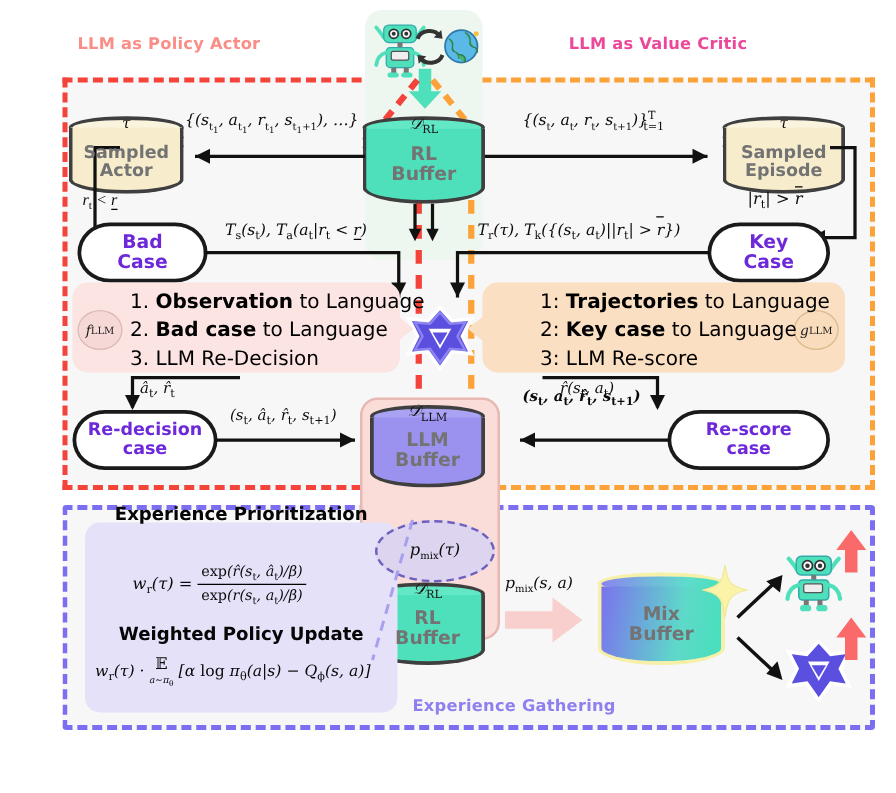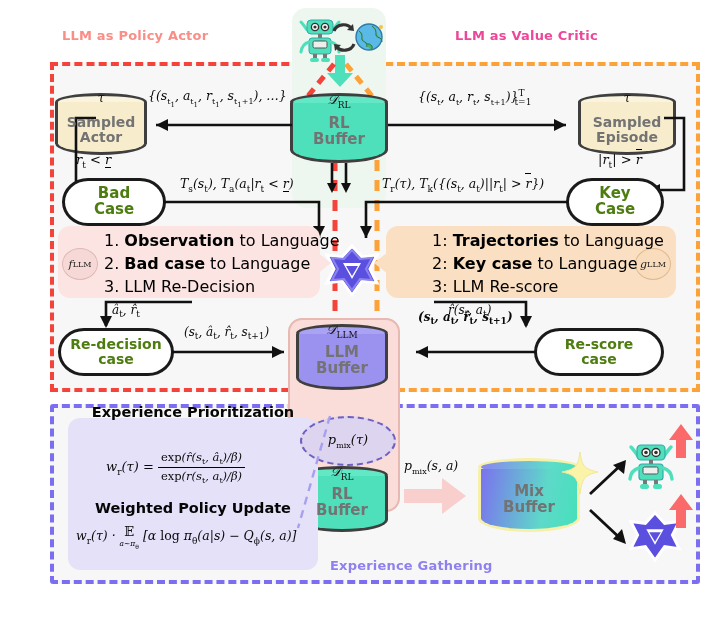--- a/index.html
+++ b/index.html
@@ -41,21 +41,21 @@
   .cyl.teal .lid{background:#63e8c6;}
   .cyl.purple .body{background:#9b91ef;}
   .cyl.purple .lid{background:#aaa2f3;}
   .cyl.mix .body{background:linear-gradient(100deg,#7b72ee 0%,#5ed9c9 65%,#46e0bb 100%);border-color:#f6f0a8;}
   .cyl.mix .lid{background:linear-gradient(100deg,#8b83f0 0%,#5fdccb 70%,#46e0bb 100%);border-color:#f6f0a8;}
   .cyl.mix .rib{border-color:#f6f0a8;}
 
   
   .flagbox{position:absolute;background:#fff;border:3px solid #1a1a1a;box-sizing:border-box;
            display:flex;align-items:center;justify-content:center;text-align:center;
-           font-weight:bold;color:#4d7c0f;line-height:1.05;}
+           font-weight:bold;color:#6d28d9;line-height:1.05;}
   .flagbox.lr{border-radius:26px 26px 26px 26px/50% 50% 50% 50%;}
 
   
   .panel{position:absolute;border-radius:12px;box-sizing:border-box;}
   .panel.pink{background:#fbe4e2;}
   .panel.peach{background:#fbdfc2;}
   .panel.lav{background:#e4e1f9;}
 
   
   .badge{position:absolute;border-radius:50%;display:flex;align-items:center;justify-content:center;
@@ -224,21 +224,21 @@
   <div class="math" style="left:418px;top:88px;font-size:12.5px;">
     {(s<sub style="font-size:8px">t</sub>, a<sub style="font-size:8px">t</sub>, r<sub style="font-size:8px">t</sub>, s<sub style="font-size:8px">t+1</sub>)}<sup style="font-size:9px">T</sup><sub style="font-size:9px;margin-left:-10px;">t=1</sub>
   </div>
 
   <div class="abs" style="left:72px;top:118px;">
     <svg width="64" height="80" viewBox="0 0 64 80">
       <path d="M24 0 L4 0 L4 72 L40 72" stroke="#111" stroke-width="2.6" fill="none"></path>
       <path d="M40 72 l-12 -6 v12 z" fill="#111"></path>
     </svg>
   </div>
-  <div class="math" style="left:76px;top:152px;font-size:13px;">
+  <div class="math" style="left:66px;top:152px;font-size:13px;font-family:Liberation Serif, serif;">
     r<sub style="font-size:9px">t</sub> &lt; <span style="border-bottom:1.4px solid #000;">r</span>
   </div>
 
   <div class="flagbox lr" style="left:62px;top:178px;width:104px;height:48px;font-size:15px;">
     <div>
       <span>Bad</span><br>
       <span>Case</span>
     </div>
   </div>
 

